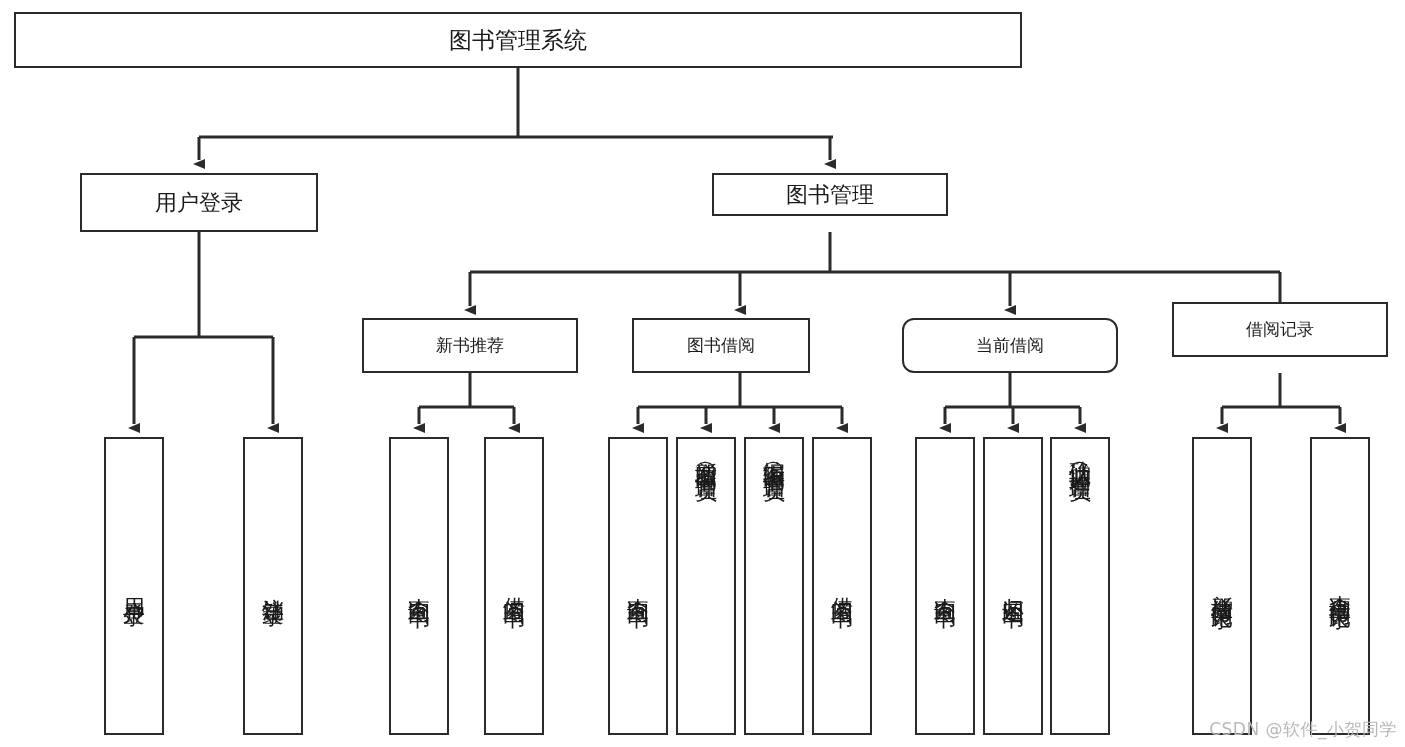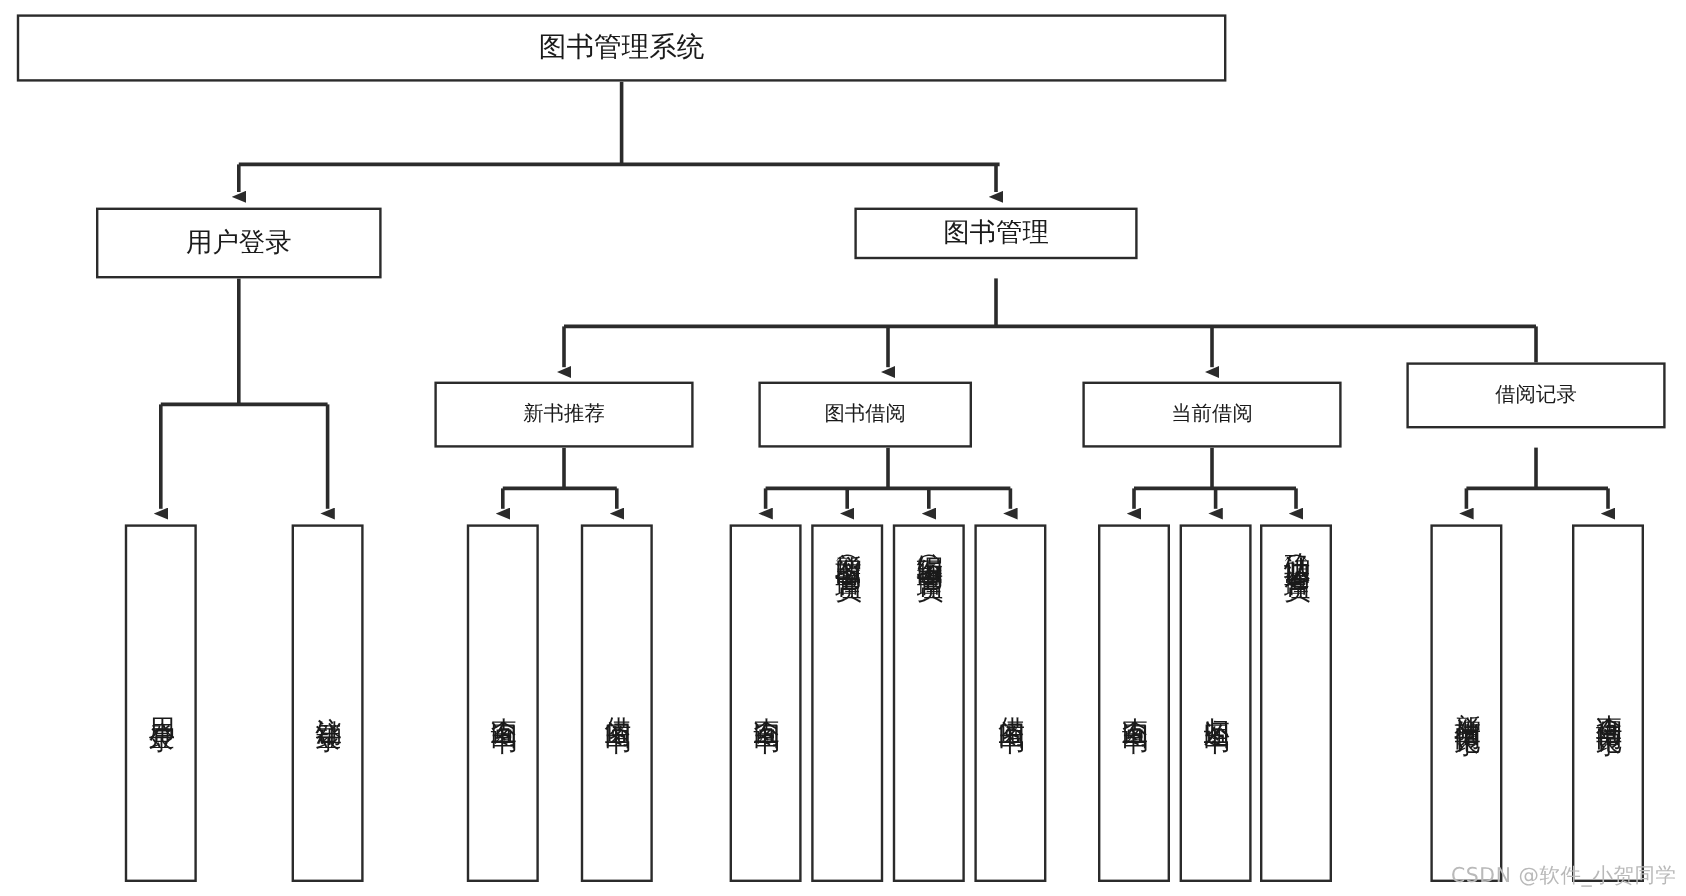--- a/index.html
+++ b/index.html
@@ -136,21 +136,21 @@
       </div>
       <div class="node node-l2" style="left: 712px; top: 173px; width: 236px; height: 43px;">
         <span class="cap">图书管理</span>
       </div>
       <div class="node node-l3" style="left: 362px; top: 318px; width: 216px; height: 55px;">
         <span class="cap">新书推荐</span>
       </div>
       <div class="node node-l3" style="left: 632px; top: 318px; width: 178px; height: 55px;">
         <span class="cap">图书借阅</span>
       </div>
-      <div class="node node-l3" style="left: 902px; top: 318px; width: 216px; height: 55px;">
+      <div class="node node-l3" style="left: 902px; top: 318px; width: 216px; height: 55px; border-radius: 12px;">
         <span class="cap">当前借阅</span>
       </div>
       <div class="node node-l3" style="left: 1172px; top: 302px; width: 216px; height: 55px;">
         <span class="cap">借阅记录</span>
       </div>
       <div class="node node-leaf" style="left: 104px; top: 437px; width: 60px; height: 298px;">
         <span class="cap">用户登录</span>
       </div>
       <div class="node node-leaf" style="left: 243px; top: 437px; width: 60px; height: 298px;">
         <span class="cap">注销登录</span>

